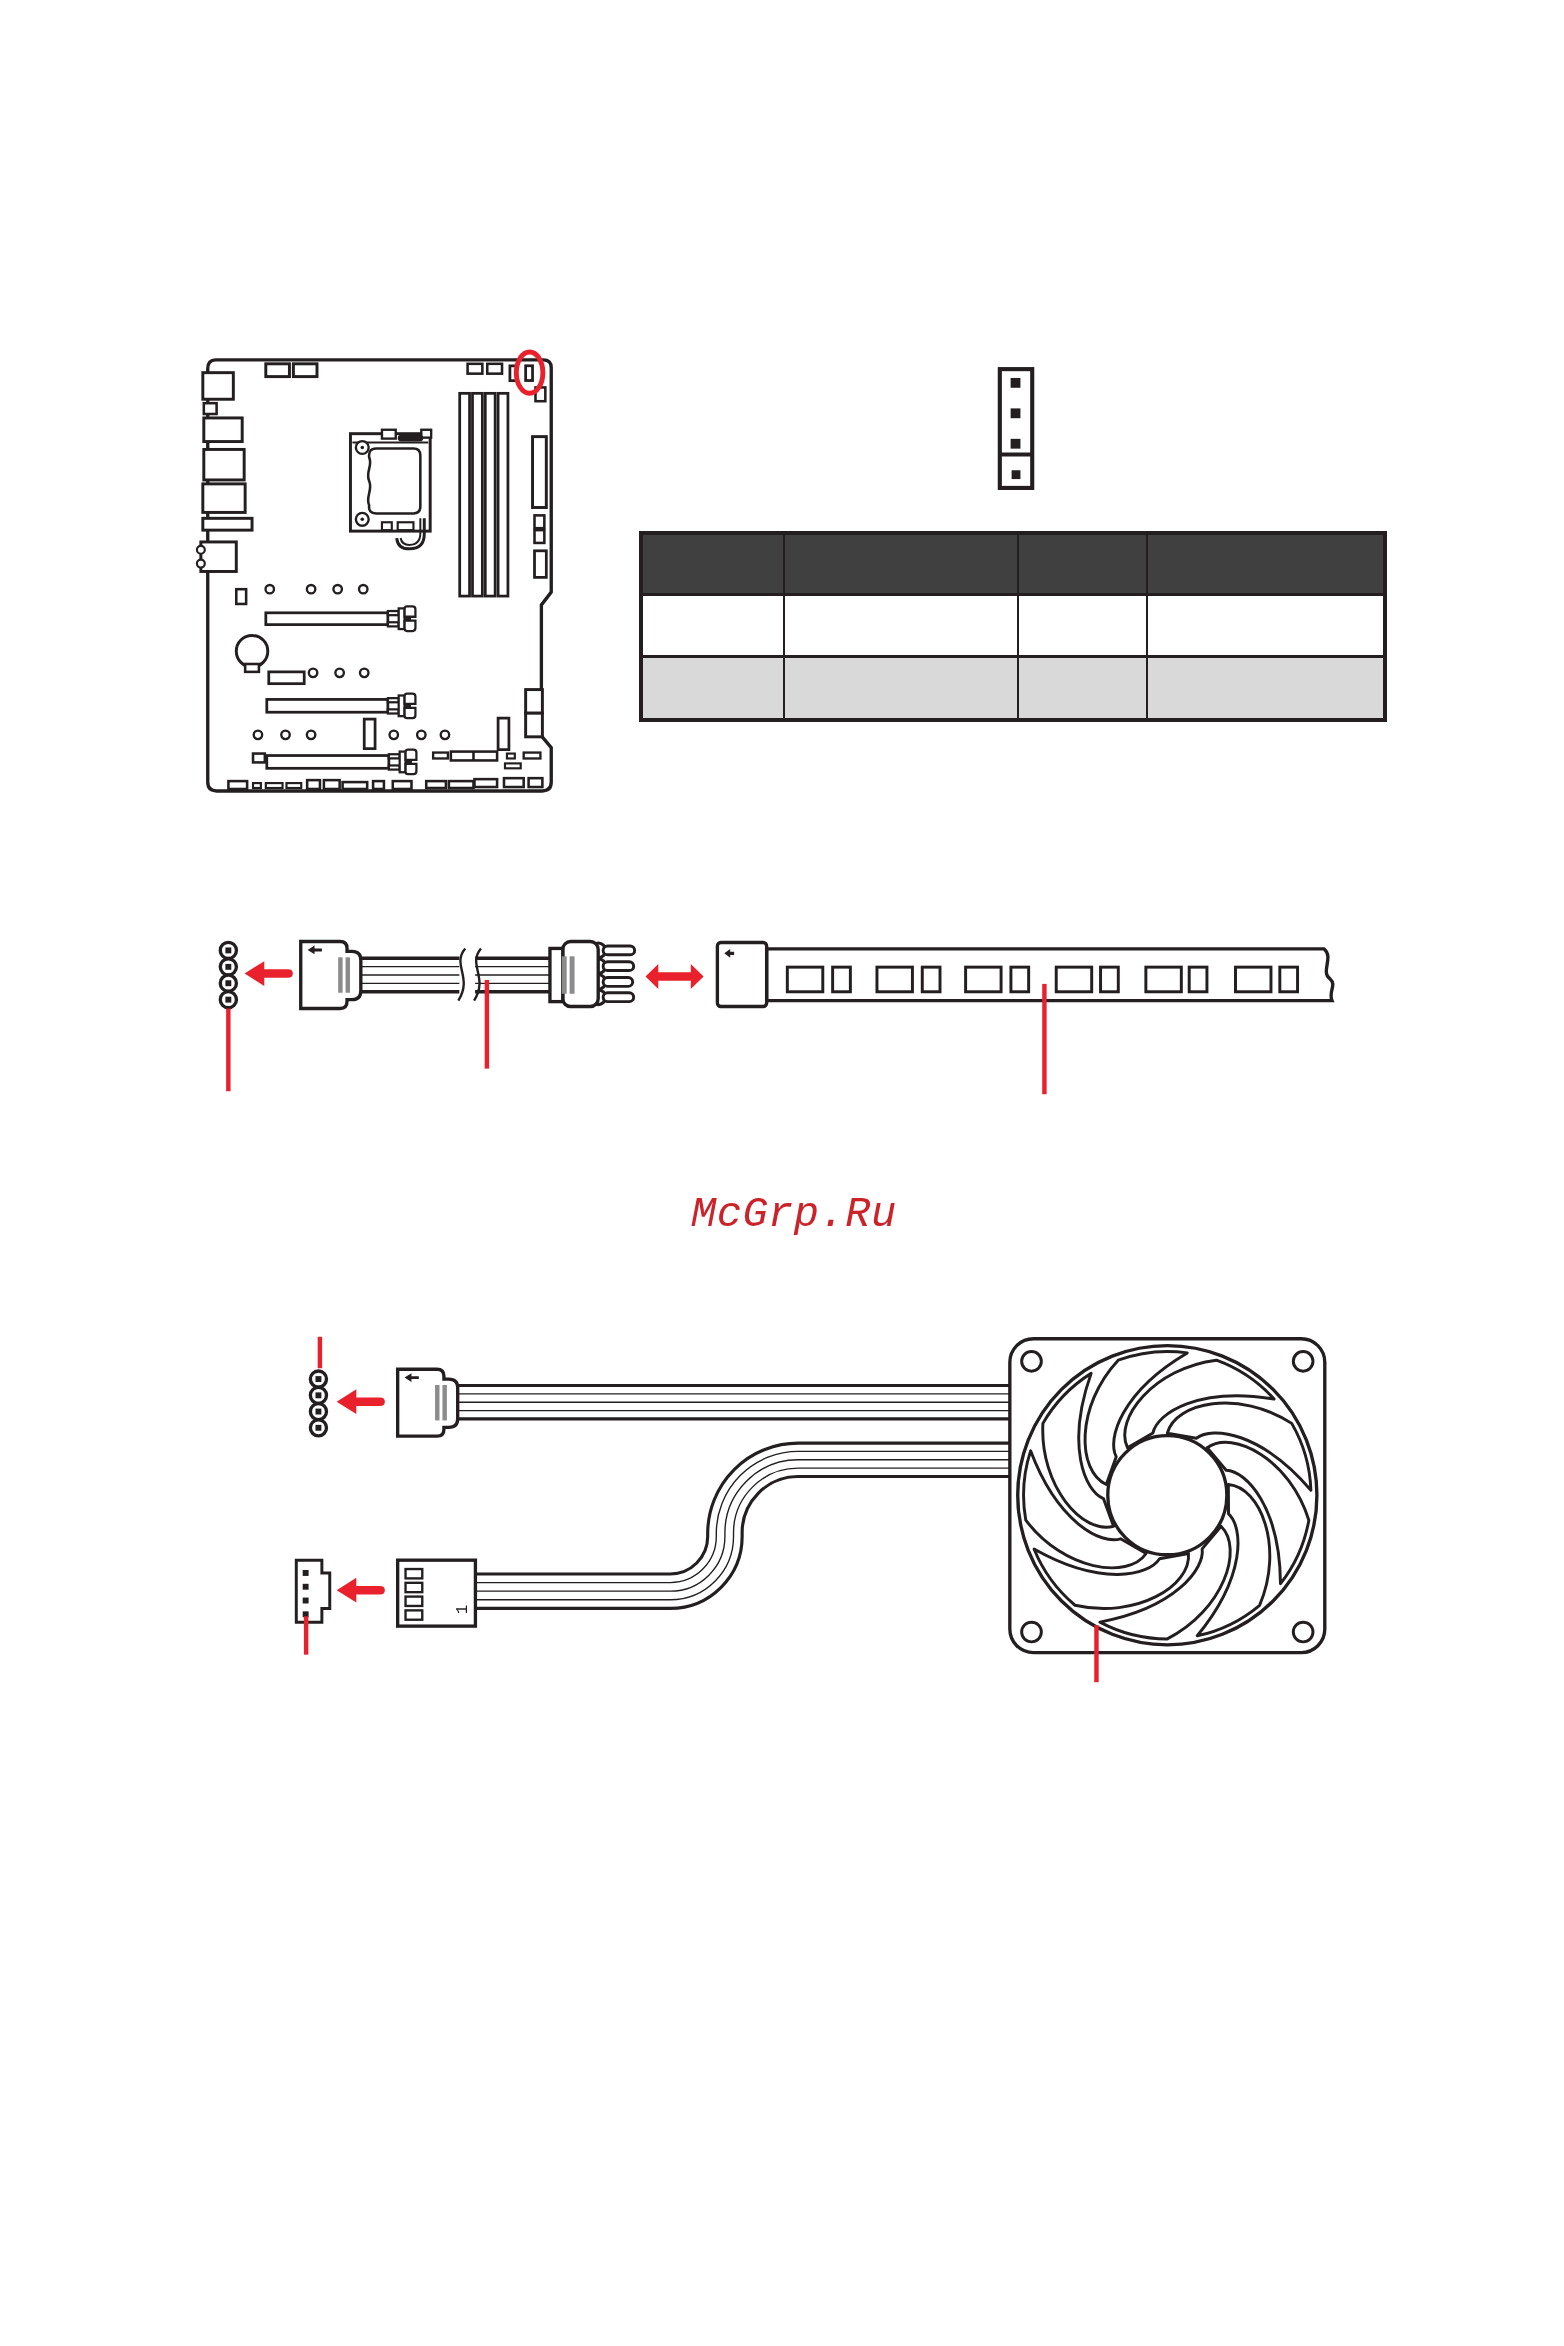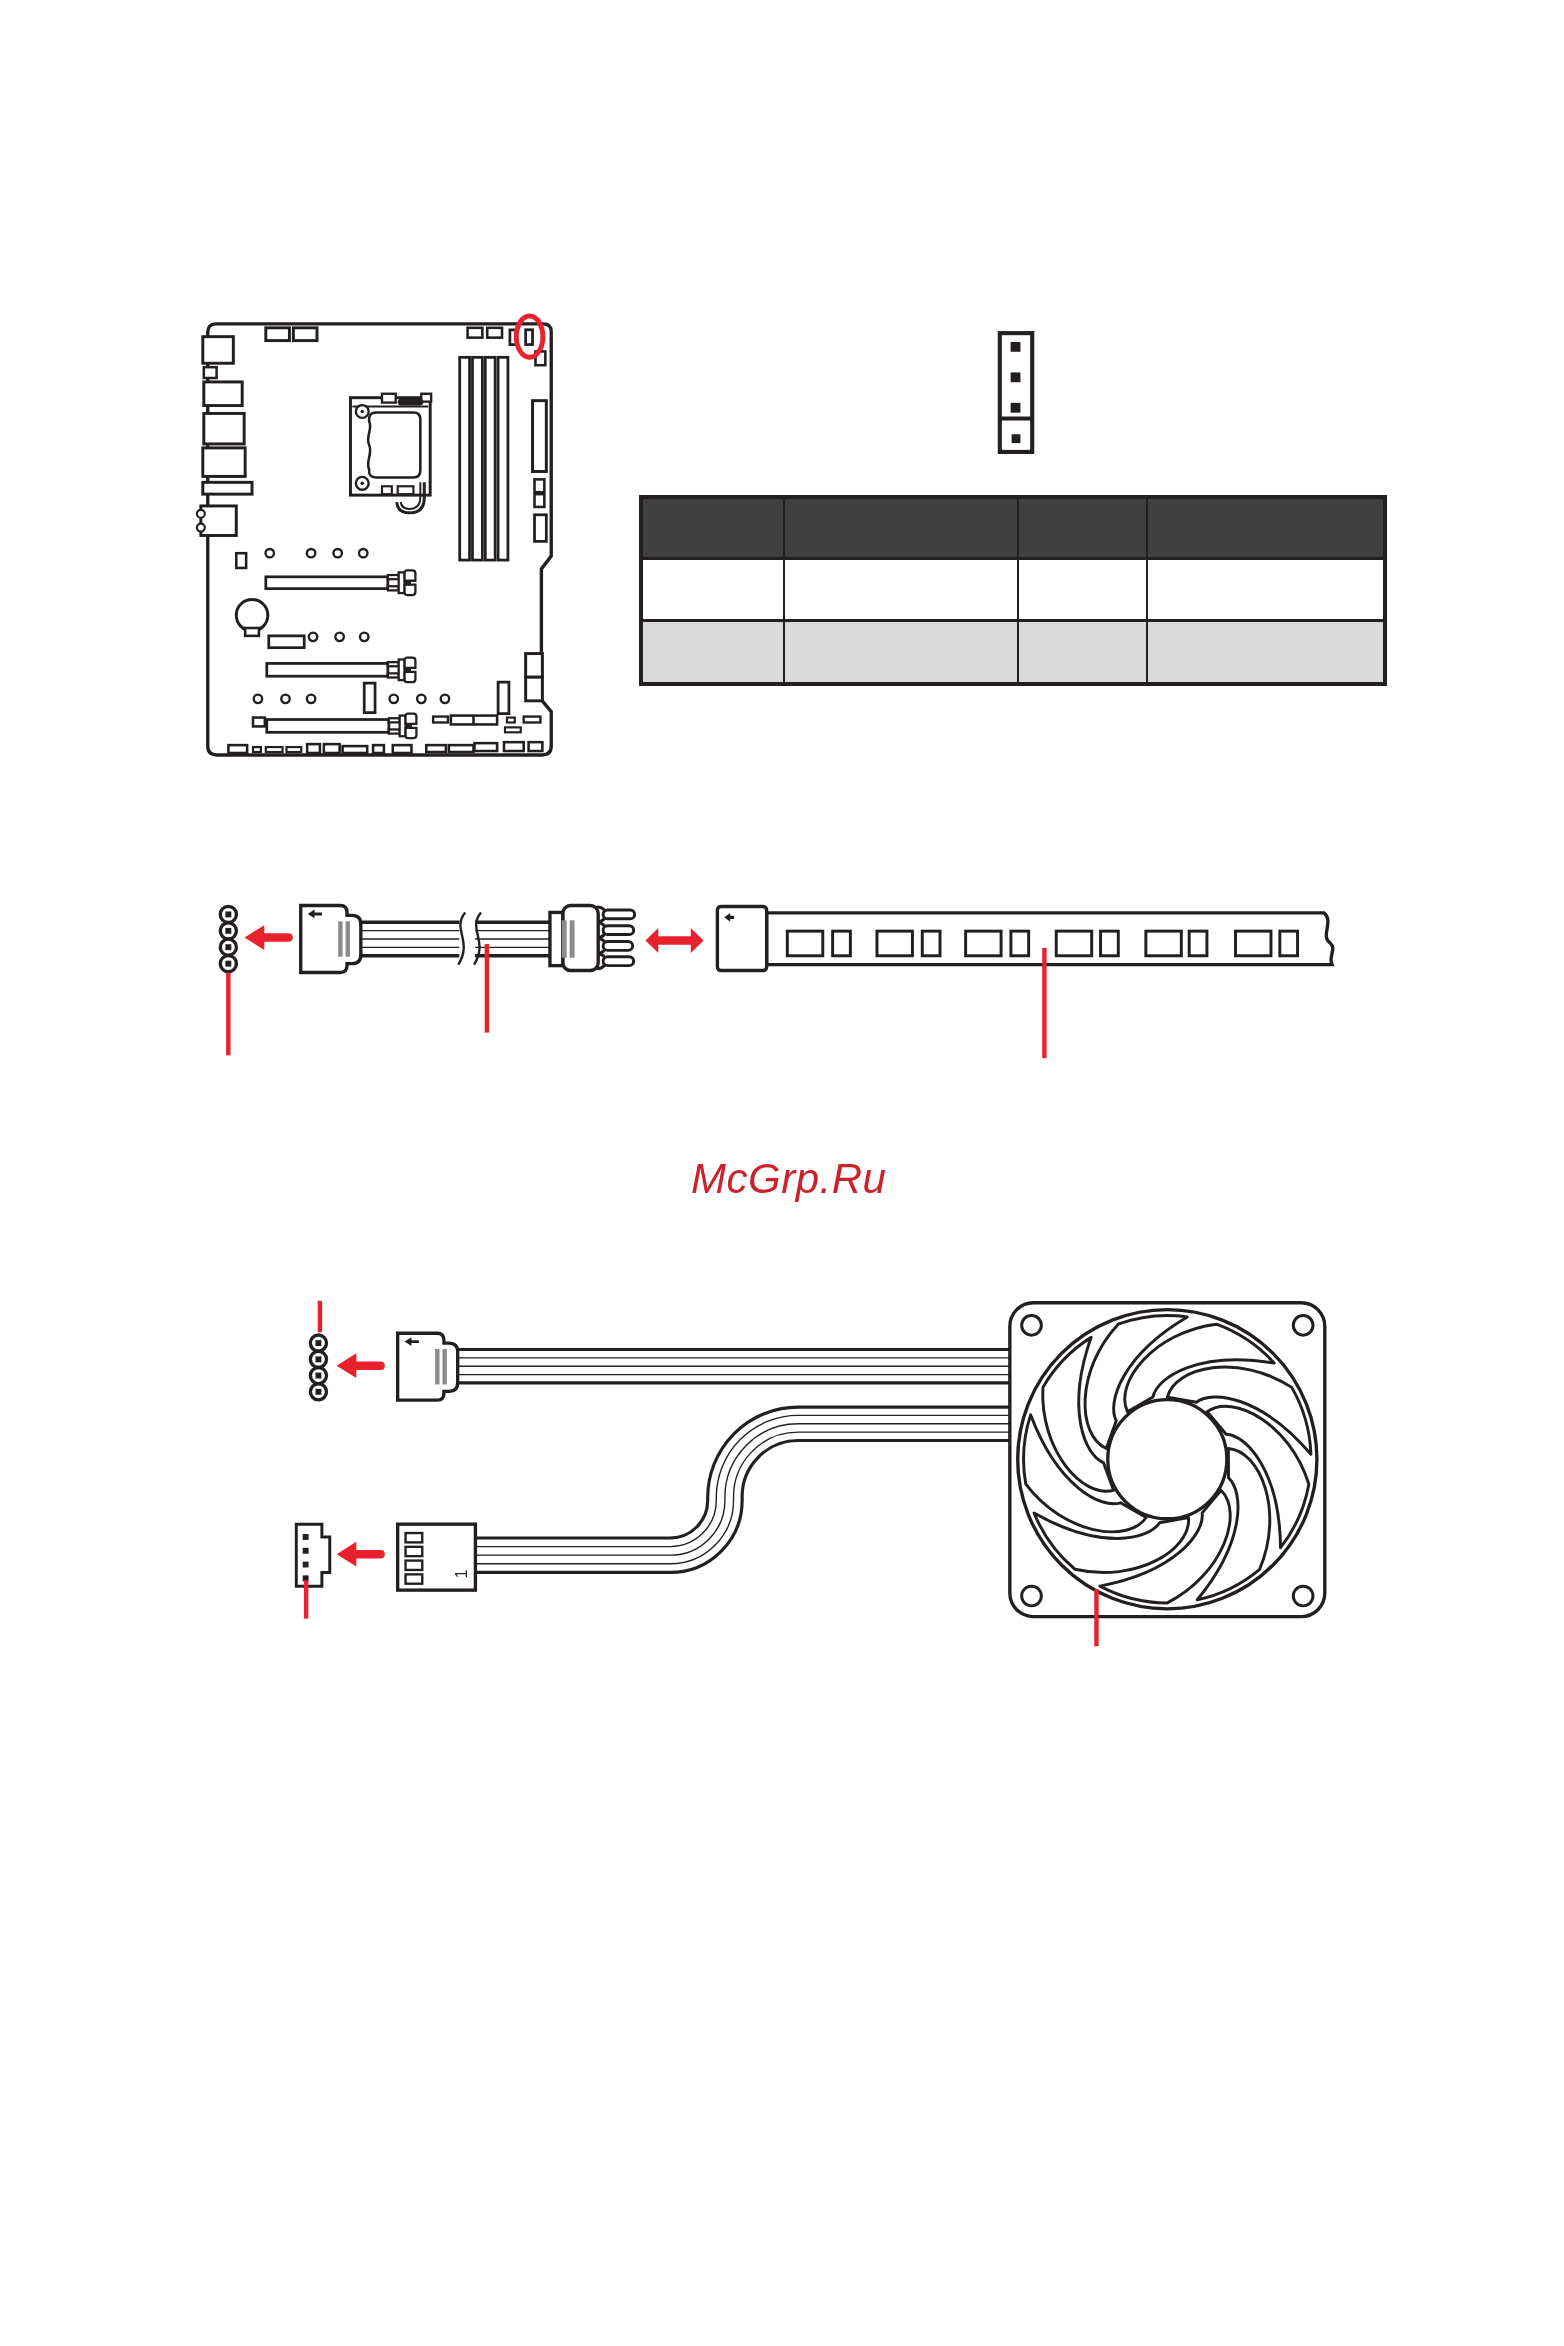--- a/index.html
+++ b/index.html
@@ -1,17 +1,17 @@
 <!DOCTYPE html>
 <html style="--ink: #231f20; --red: #e8212d; --wm: #cb2329; --th: #404040; --talt: #d9d9d9; --gray: #8c8c8c; --shield: #2b2a29; --paper: #ffffff;"><head>
 <meta charset="utf-8">
 <style>
   html,body{margin:0;padding:0;background:#ffffff;}
   .page{position:relative;width:1564px;height:1668px;background:var(--paper,#fff);overflow:hidden;
-        font-family:Liberation Sans, sans-serif;}
+        font-family:Liberation Mono, monospace;margin-top:36px;}
   .abs{position:absolute;}
   svg{display:block;overflow:visible;}
   .k{stroke:var(--ink);fill:none;}
   .kw{stroke:var(--ink);fill:#ffffff;}
   .fk{fill:var(--ink);stroke:none;}
   .red{fill:var(--red);stroke:none;}
   .rl{stroke:var(--red);fill:none;}
   .gr{fill:var(--gray);stroke:none;}
   .watermark{position:absolute;left:691px;top:1155px;font-style:italic;font-size:42px;
              letter-spacing:0.5px;color:var(--wm);white-space:nowrap;}

